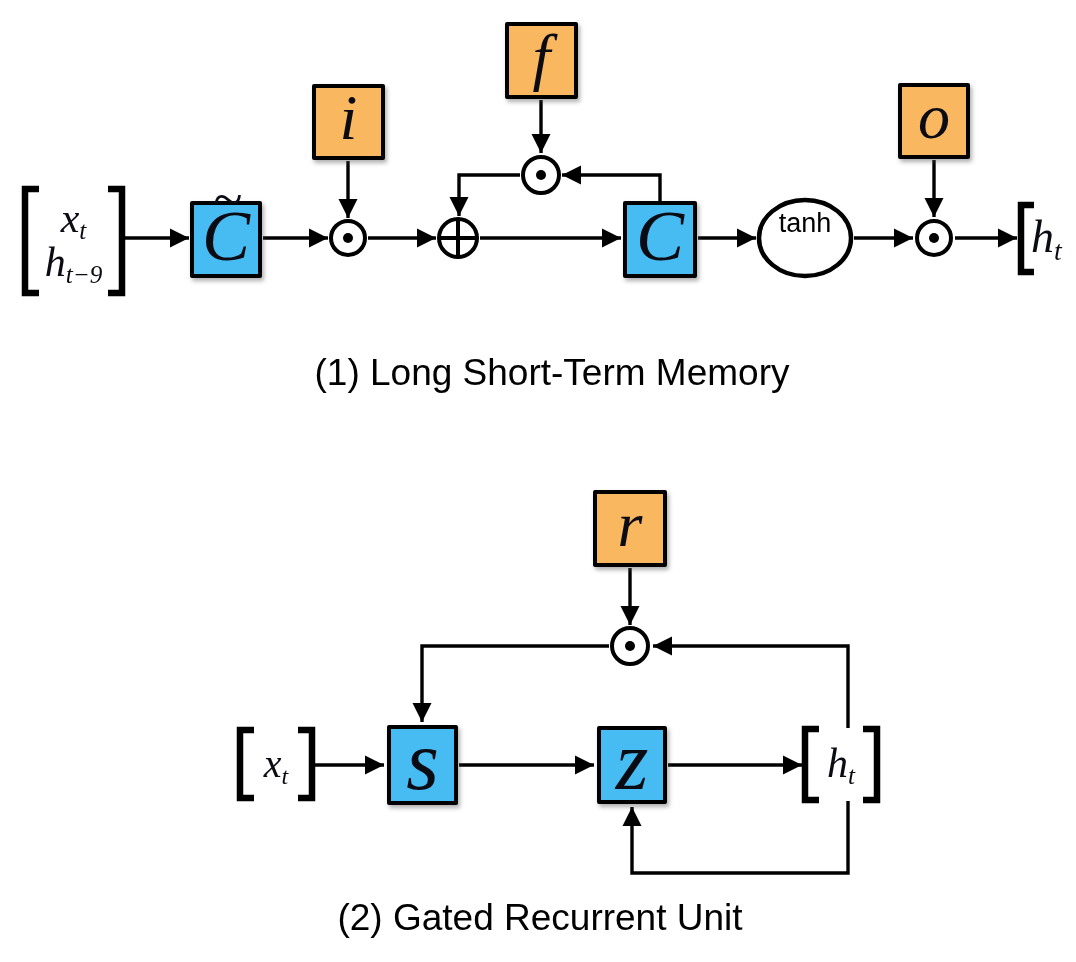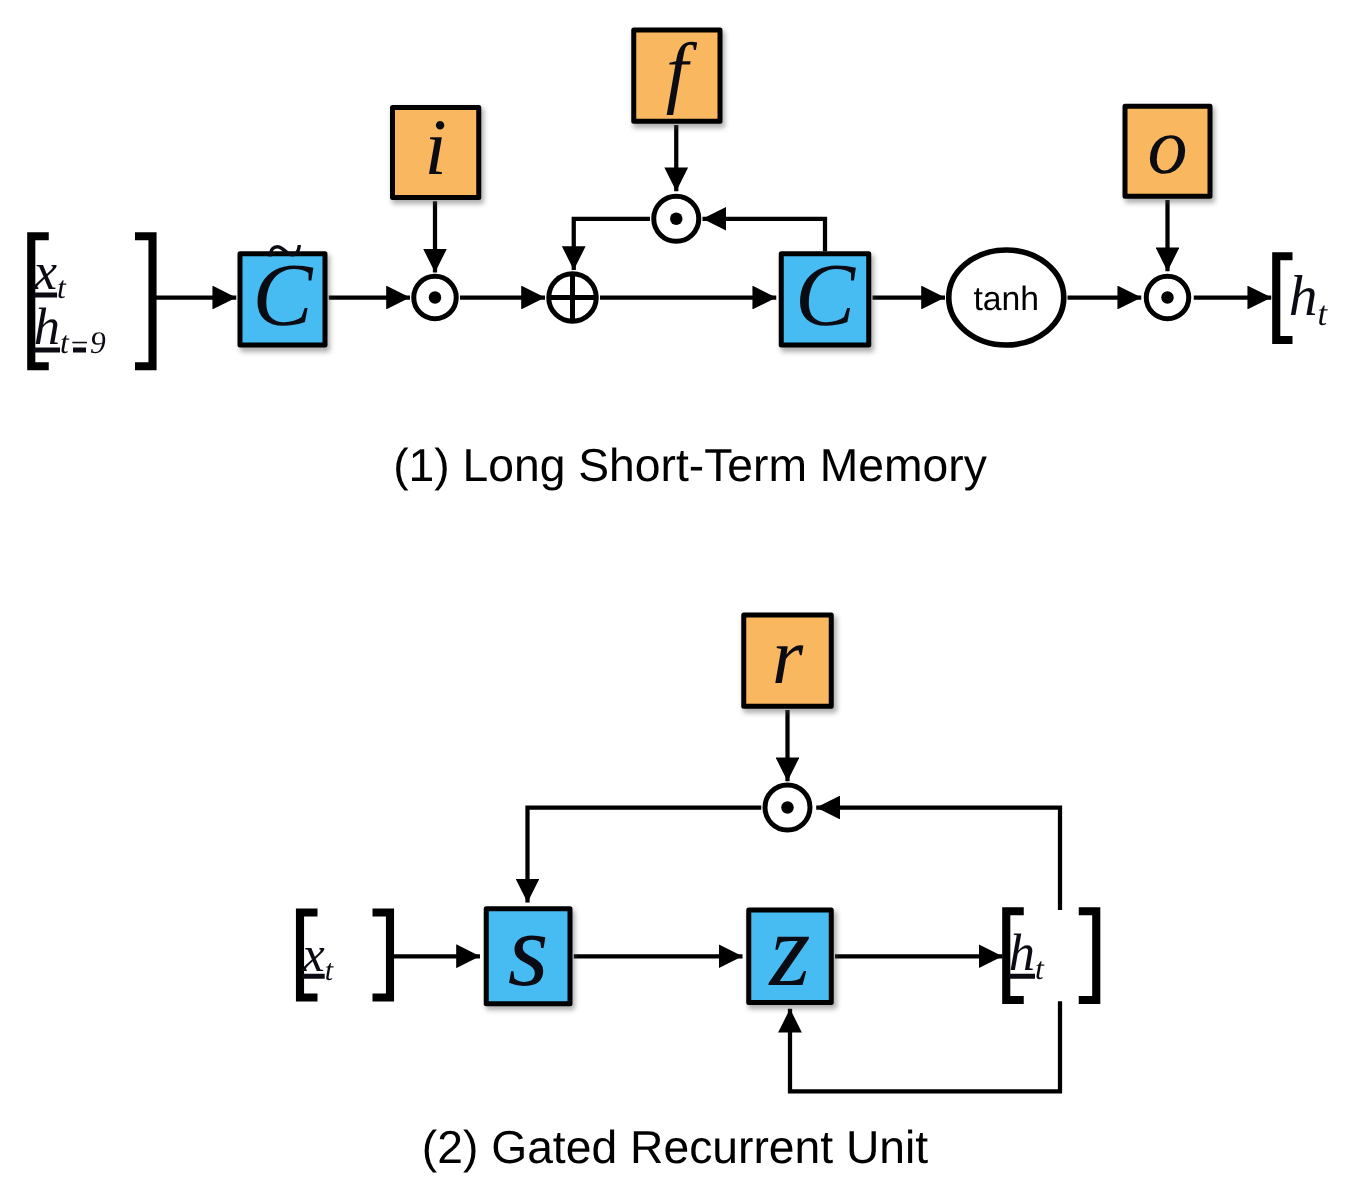--- a/index.html
+++ b/index.html
@@ -47,25 +47,24 @@
     font-style: normal;
     font-size: 54px;
     line-height: 1;
   }
 
   .vec {
     position: absolute;
     z-index: 2;
     display: flex;
     flex-direction: column;
-    align-items: flex-start;
+    align-items: center;
     justify-content: center;
     font-style: italic;
     color: #0b0b14;
-    text-decoration: underline;
   }
   .vec .row { line-height: 1.05; white-space: nowrap; }
   .vec sub, .mathtxt sub {
     font-size: 0.60em;
     line-height: 0;
     vertical-align: -0.28em;
     font-style: italic;
   }
   .mathtxt {
     position: absolute;
@@ -191,21 +190,21 @@
   </div>
 
   <div class="block gate" style="left:505px; top:22px; width:73px; height:77px;">
     <span class="block-label fs-gate">f</span>
   </div>
 
   <div class="block state" style="left:623px; top:201px; width:74px; height:77px;">
     <span class="block-label fs-cap">C</span>
   </div>
 
-  <div class="tanh-label" style="left:759px; top:226px; width:92px;">tanh</div>
+  <div class="tanh-label" style="left:759px; top:210px; width:92px;">tanh</div>
 
   <div class="block gate" style="left:898px; top:83px; width:72px; height:76px;">
     <span class="block-label fs-gate">o</span>
   </div>
 
   <div class="mathtxt" style="left:1031px; top:214px; font-size:46px;">
     <span>h</span><sub>t</sub>
   </div>
 
   <div class="caption" style="left:0px; top:352px; width:1104px;">(1) Long Short-Term Memory</div>

